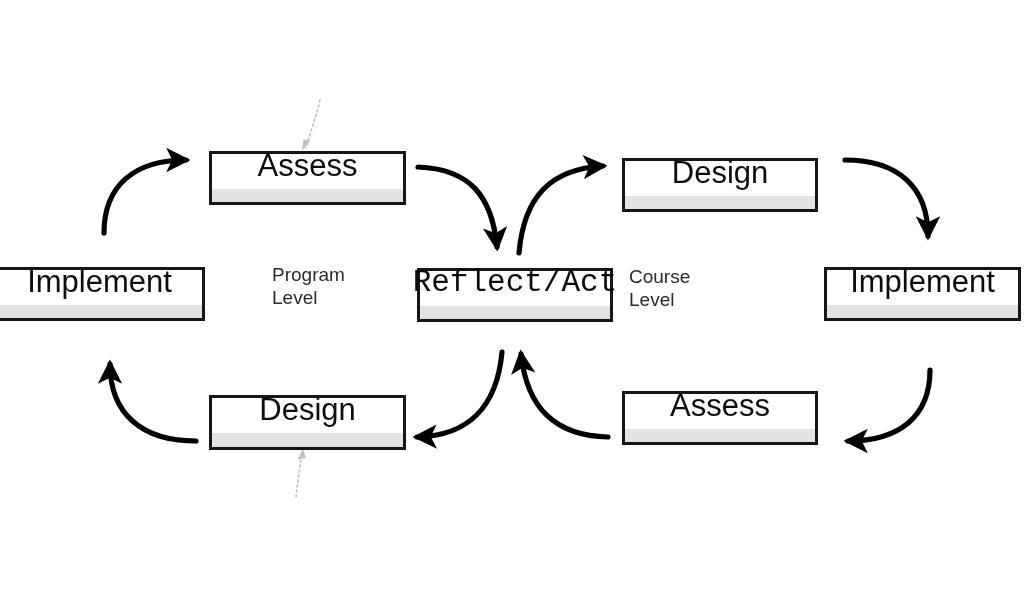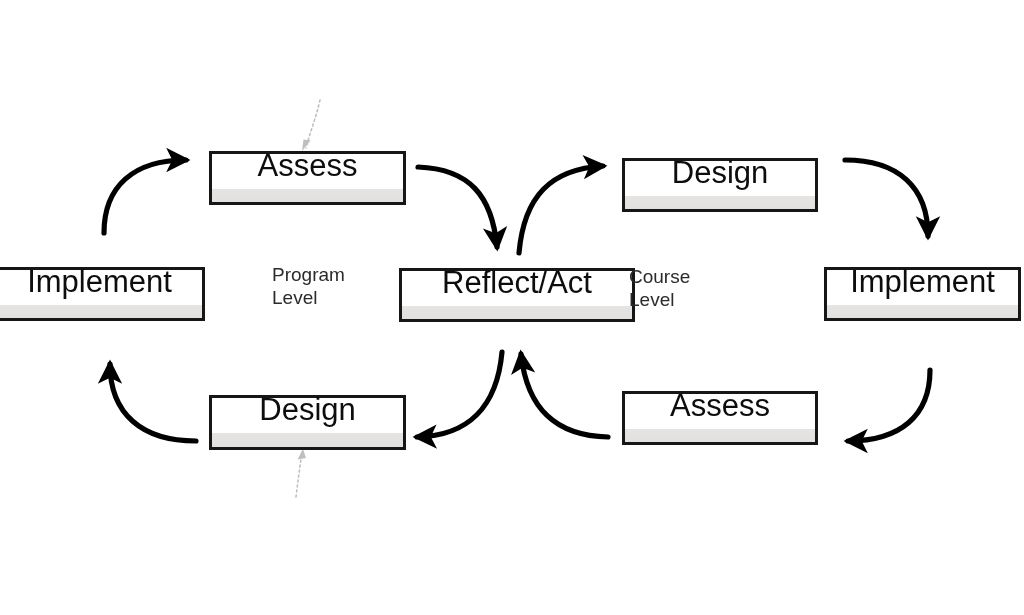--- a/index.html
+++ b/index.html
@@ -127,21 +127,21 @@
     <span class="plabel">Implement</span>
   </div>
 
   <div class="pbox" style="left:209px; top:395px; width:197px; height:55px;">
     <span class="plabel">Design</span>
   </div>
 
   <div class="level-caption" style="left:249px; top:263px;margin-left:23px;">Program
 Level</div>
 
-  <div class="pbox" style="left:399px; top:268px; width:236px; height:54px;">
+  <div class="pbox" style="left:417px; top:268px; width:196px; height:54px;font-family:Liberation Mono, monospace;">
     <span class="plabel">Reflect/Act</span>
   </div>
 
   <div class="pbox" style="left:622px; top:158px; width:196px; height:54px;">
     <span class="plabel">Design</span>
   </div>
 
   <div class="pbox" style="left:824px; top:267px; width:197px; height:54px;">
     <span class="plabel">Implement</span>
   </div>

